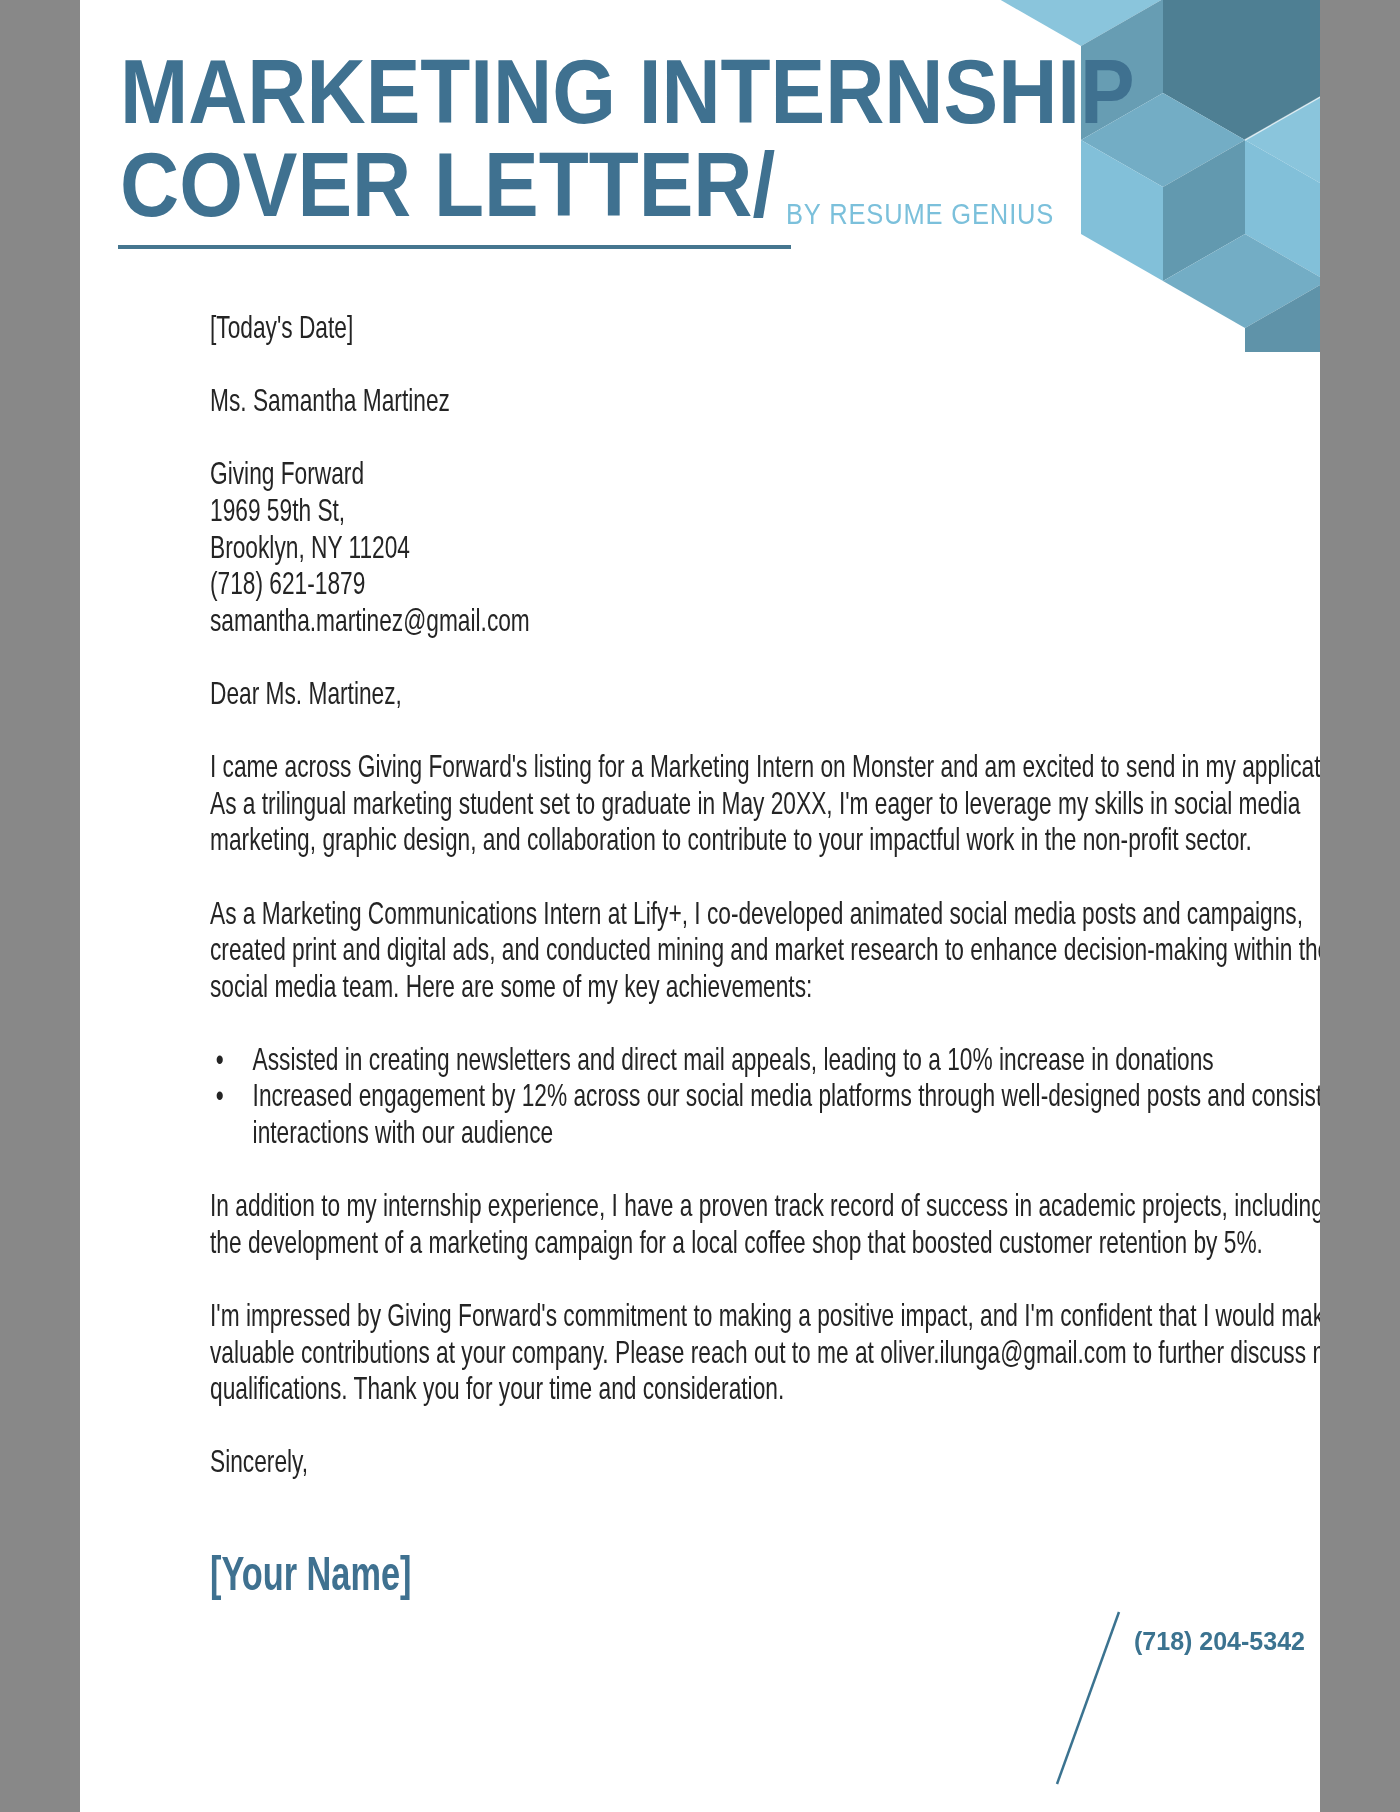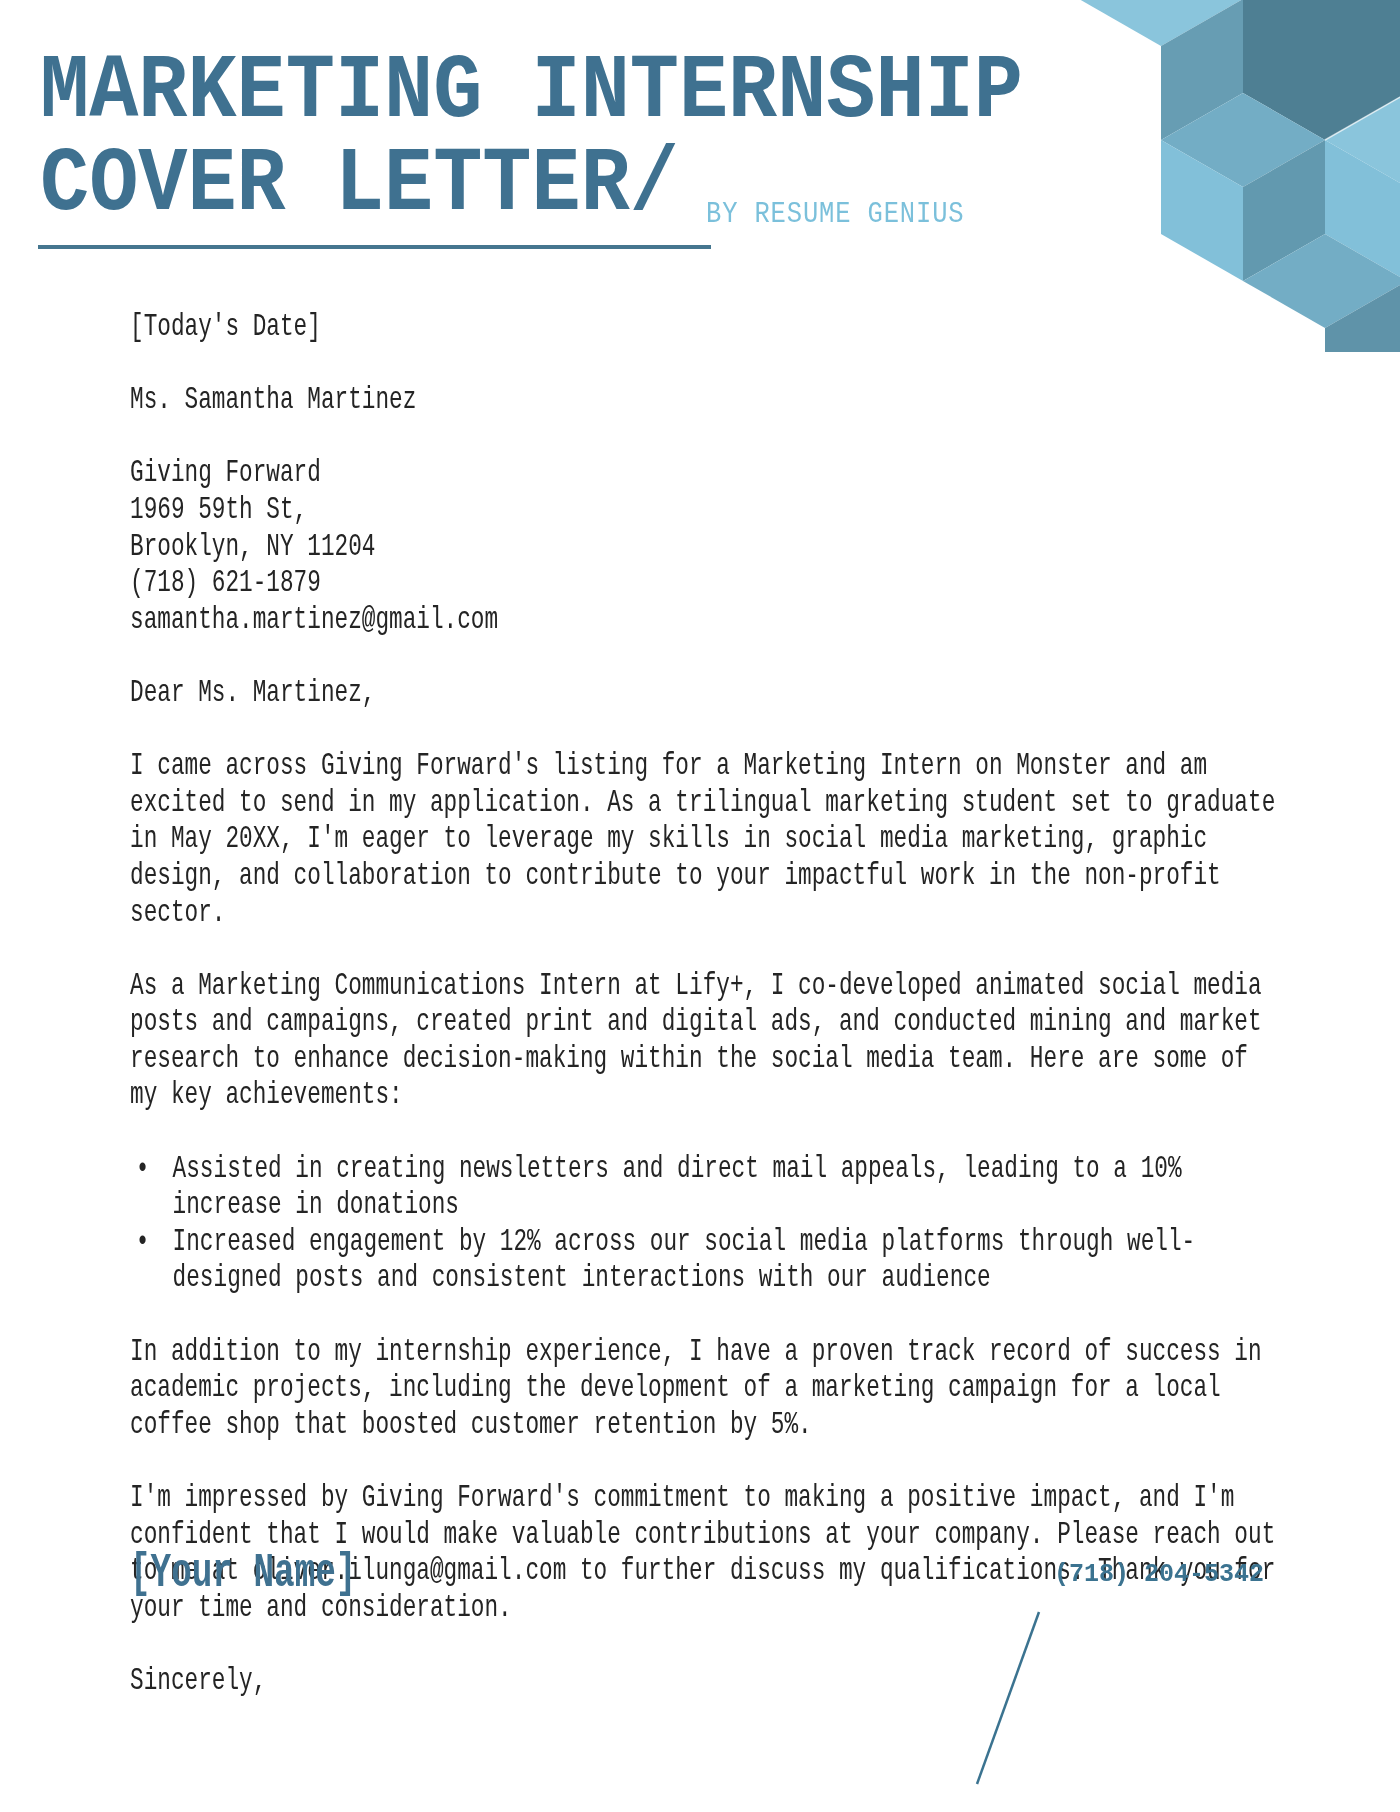--- a/index.html
+++ b/index.html
@@ -1,22 +1,22 @@
 <!DOCTYPE html>
 <html><head>
 <meta charset="utf-8">
 <style>
   html,body { margin:0; padding:0; background:#888; }
   .page {
     position:relative;
-    width:1400px; height:1812px;
+    width:1240px; height:1812px;
     margin:0 auto;
     background:#ffffff;
     overflow:hidden;
-    font-family:Liberation Mono, monospace;
+    font-family:Liberation Sans, sans-serif;
   }
   
   .cubes { position:absolute; top:0; right:0; display:block; }
   
   .title {
     position:absolute; left:40px; top:46px; margin:0;
     font-size:90px; line-height:93px; font-weight:bold;
     color:#3f7190; letter-spacing:0;
     transform:scaleX(0.91); transform-origin:0 0;
     white-space:nowrap;
@@ -48,21 +48,21 @@
   .signature {
     position:absolute; left:130px; top:1547px;
     font-size:49px; line-height:52px; font-weight:bold;
     color:#3f7190;
     transform:scaleX(0.70); transform-origin:0 0;
     white-space:nowrap;
   }
   
   .footer-line-svg { position:absolute; left:960px; top:1605px; }
   .footer-contact {
-    position:absolute; left:1054px; top:1548px;
+    position:absolute; left:1054px; top:1615px;
     font-size:25px; line-height:53px; font-weight:bold;
     color:#3b7390; white-space:nowrap;
   }
   .footer-contact div { height:53px; }
 </style>
 </head>
 <body>
 
 <div class="page">
 

